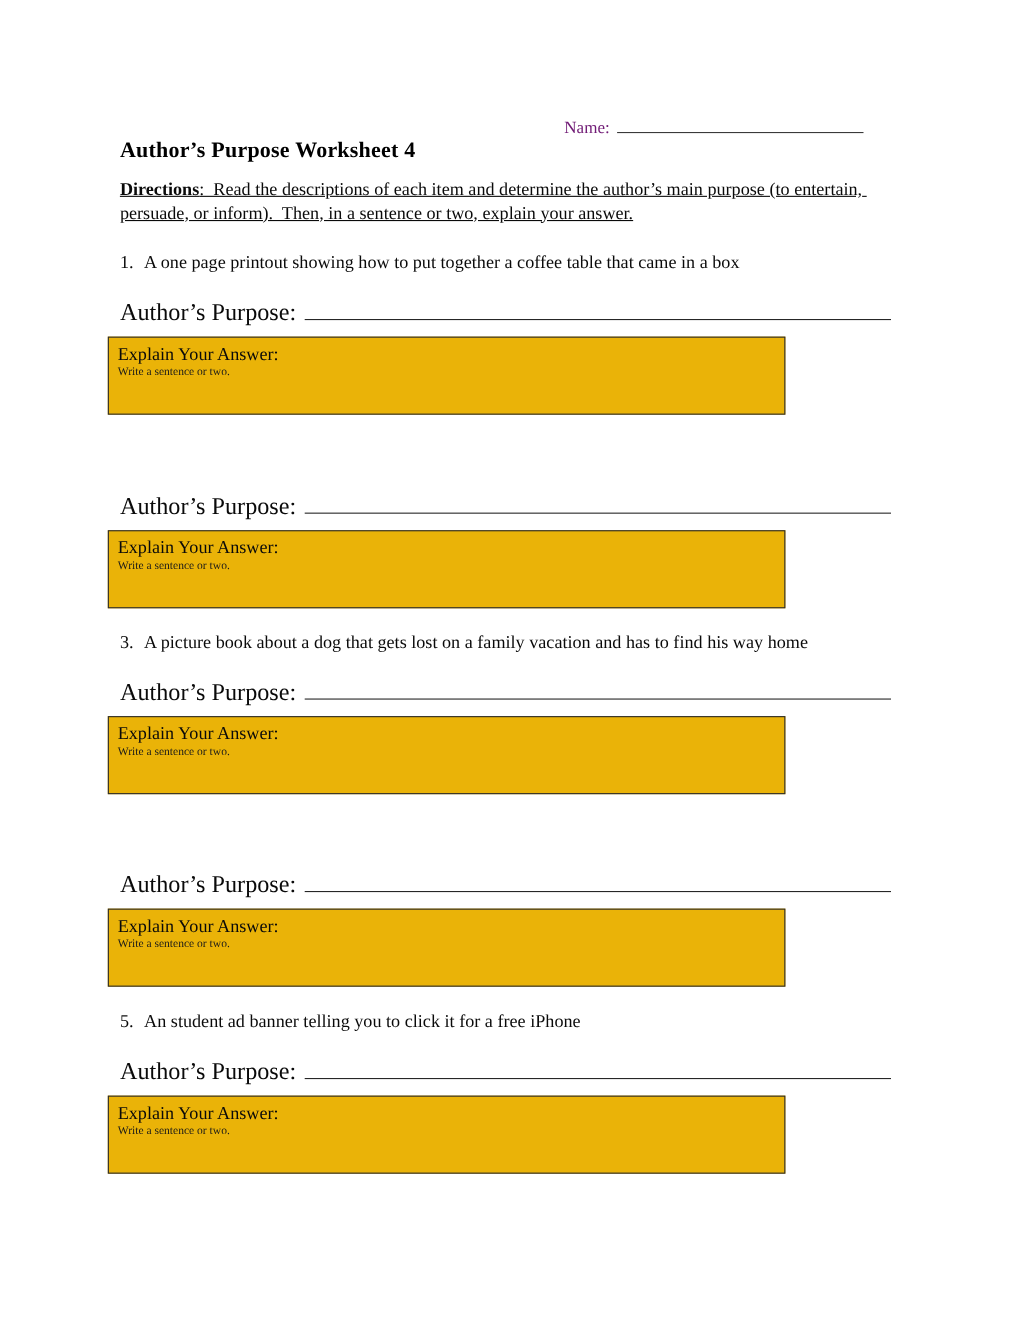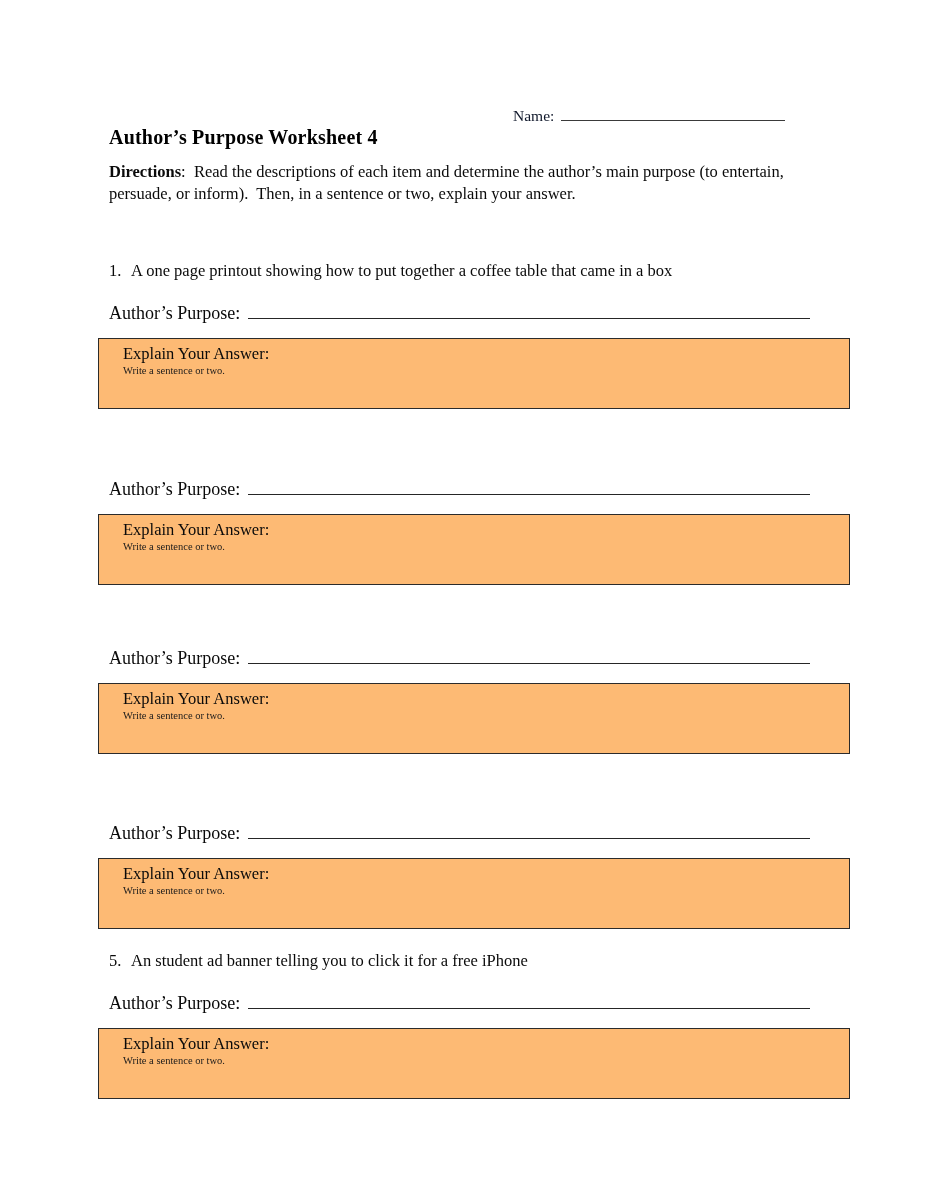--- a/index.html
+++ b/index.html
@@ -8,64 +8,65 @@
     width: 927px; height: 1200px;
     font-family: "Liberation Serif", serif;
     color: #0a0a0a;
     position: relative;
     overflow: hidden;
   }
   .page { position: relative; width: 927px; height: 1200px; background: #fff; }
 
   .name-row {
     position: absolute; left: 513px; top: 106px;
-    font-size: 15.5px; color: #0f172a;
+    font-size: 15.5px; color: #701a75;
     display: flex; align-items: baseline;
   }
   .name-line {
     display: inline-block; width: 224px; height: 15px;
     border-bottom: 1.4px solid #3a3a3a; margin-left: 7px;
   }
 
   .title {
     position: absolute; left: 109px; top: 126px;
     font-size: 20px; font-weight: bold; letter-spacing: 0.2px;
     color: #000;
   }
 
   .directions {
     position: absolute; left: 109px; top: 161px; width: 684px;
     font-size: 16.5px; line-height: 21.5px;
     white-space: pre-wrap;
+    text-decoration: underline;
   }
   .directions b { font-weight: bold; }
 
-  .item { position: absolute; left: 0; width: 927px; height: 176px; margin-top: 32px; }
+  .item { position: absolute; left: 0; width: 927px; height: 176px; }
 
   .desc {
     position: absolute; left: 109px; top: 0; width: 800px;
     font-size: 16.5px; line-height: 21px; white-space: nowrap;
   }
   .desc .num { display: inline-block; min-width: 22px; }
 
   .ap-row {
     position: absolute; left: 109px; top: 43px; width: 701px;
-    font-size: 18px; display: flex; align-items: baseline; text-align: center;
+    font-size: 22px; display: flex; align-items: baseline; text-align: center;
   }
   .ap-line {
     flex: 1; height: 16px;
     border-bottom: 1.7px solid #262626; margin-left: 8px;
   }
 
   .answer-box {
     position: absolute; left: 98px; top: 78px;
-    width: 752px; height: 71px;
+    width: 616px; height: 71px;
     border: 1.5px solid #2b2b2b;
-    background: #fdba74;
-    padding: 4px 10px 0 24px;
+    background: #eab308;
+    padding: 4px 10px 0 8px;
   }
   .explain-label { font-size: 16.5px; line-height: 21px; }
   .explain-hint  { font-size: 10.5px; line-height: 13px; color: #1a1a1a; }
 </style>
 </head>
 <body>
 
 <div class="page">
 
   <div class="name-row">
@@ -94,20 +95,21 @@
       <span>Author’s Purpose:</span>
       <span class="ap-line"></span>
     </div>
     <div class="answer-box">
       <div class="explain-label">Explain Your Answer:</div>
       <div class="explain-hint">Write a sentence or two.</div>
     </div>
   </section>
 
   <section class="item" style="top:573px">
+    <p class="desc"><span class="num">3.</span><span>A picture book about a dog that gets lost on a family vacation and has to find his way home</span></p>
     <div class="ap-row">
       <span>Author’s Purpose:</span>
       <span class="ap-line"></span>
     </div>
     <div class="answer-box">
       <div class="explain-label">Explain Your Answer:</div>
       <div class="explain-hint">Write a sentence or two.</div>
     </div>
   </section>
 

